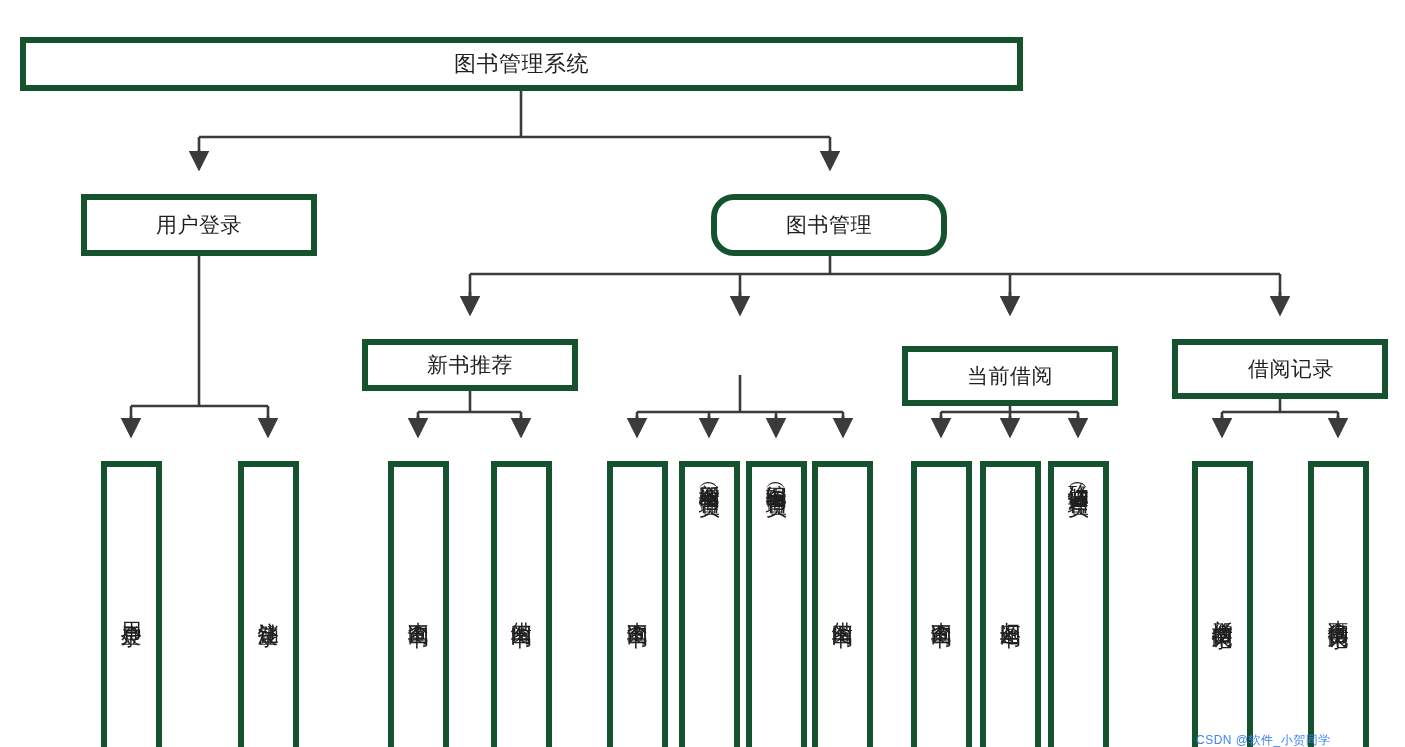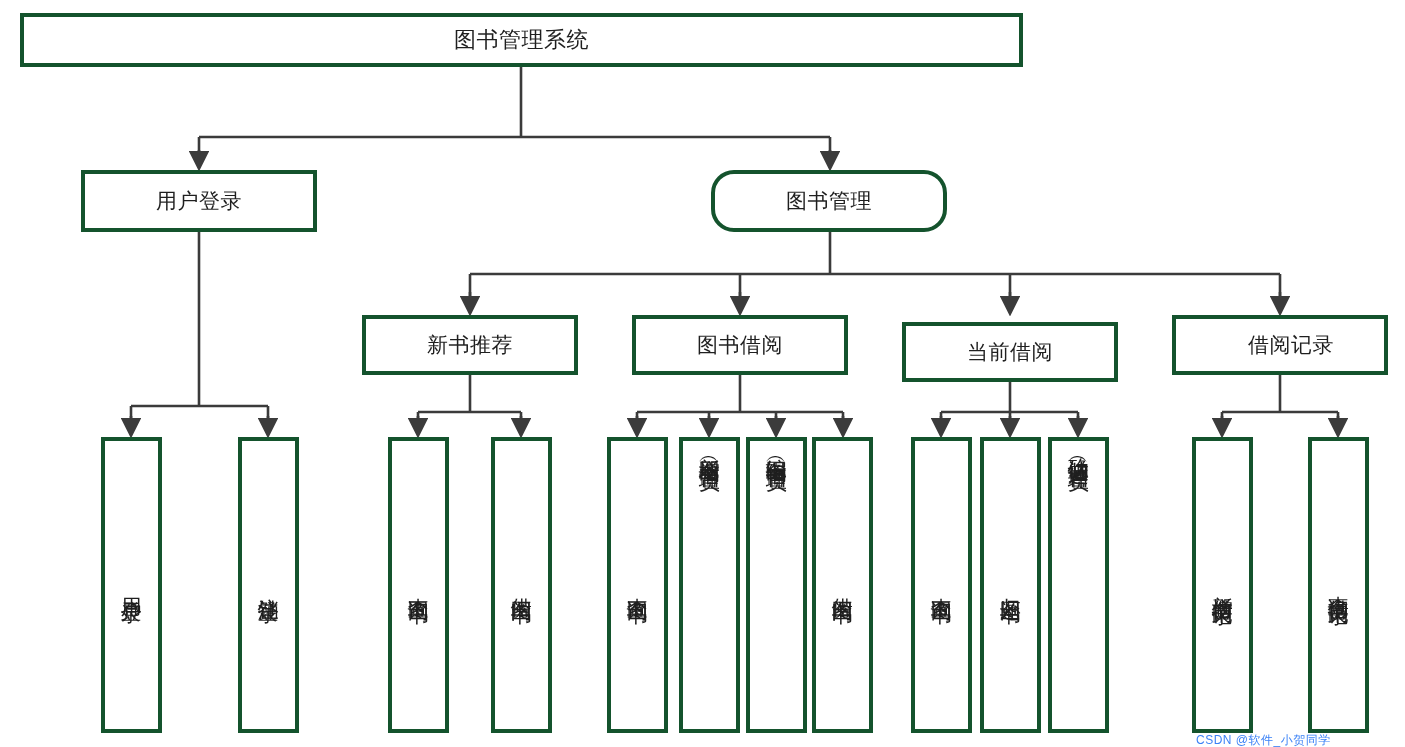--- a/index.html
+++ b/index.html
@@ -21,26 +21,27 @@
     position: absolute;
     left: 0;
     top: 0;
     width: 1405px;
     height: 747px;
     pointer-events: none;
   }
   .node {
     position: absolute;
     box-sizing: border-box;
-    border: 4px solid #14532d;
+    border: 6px solid #14532d;
     background: #ffffff;
     display: flex;
     align-items: center;
     justify-content: center;
     color: #1f1f1f;
+    margin-top: 24px;
   }
   .node .label {
     font-size: 21px;
     line-height: 1.15;
     letter-spacing: 0.5px;
     white-space: nowrap;
   }
   .node.root .label { font-size: 22px; }
   .node.vert {
     align-items: flex-start;
@@ -148,25 +149,22 @@
     <span class="label">图书管理系统</span>
   </div>
 
   <div class="node" style="left:81px; top:170px; width:236px; height:62px;">
     <span class="label">用户登录</span>
   </div>
   <div class="node" style="left:711px; top:170px; width:236px; height:62px;border-radius:23px;">
     <span class="label">图书管理</span>
   </div>
 
-  <div class="node" style="left:362px; top:315px; width:216px; height:60px;">
+  <div class="node" style="left:362px; top:315px; width:216px; height:52px;">
     <span class="label">新书推荐</span>
-  </div>
-  <div class="node" style="left:632px; top:315px; width:216px; height:60px;">
-    <span class="label">图书借阅</span>
   </div>
   <div class="node" style="left:902px; top:322px; width:216px; height:60px;justify-content:center;">
     <span class="label">当前借阅</span>
   </div>
   <div class="node" style="left:1172px; top:315px; width:216px; height:60px;padding-left:22px;">
     <span class="label">借阅记录</span>
   </div>
 
   <div class="node vert mid" style="left:101px; top:437px; width:61px; height:296px;">
     <span class="label">用户登录</span>

